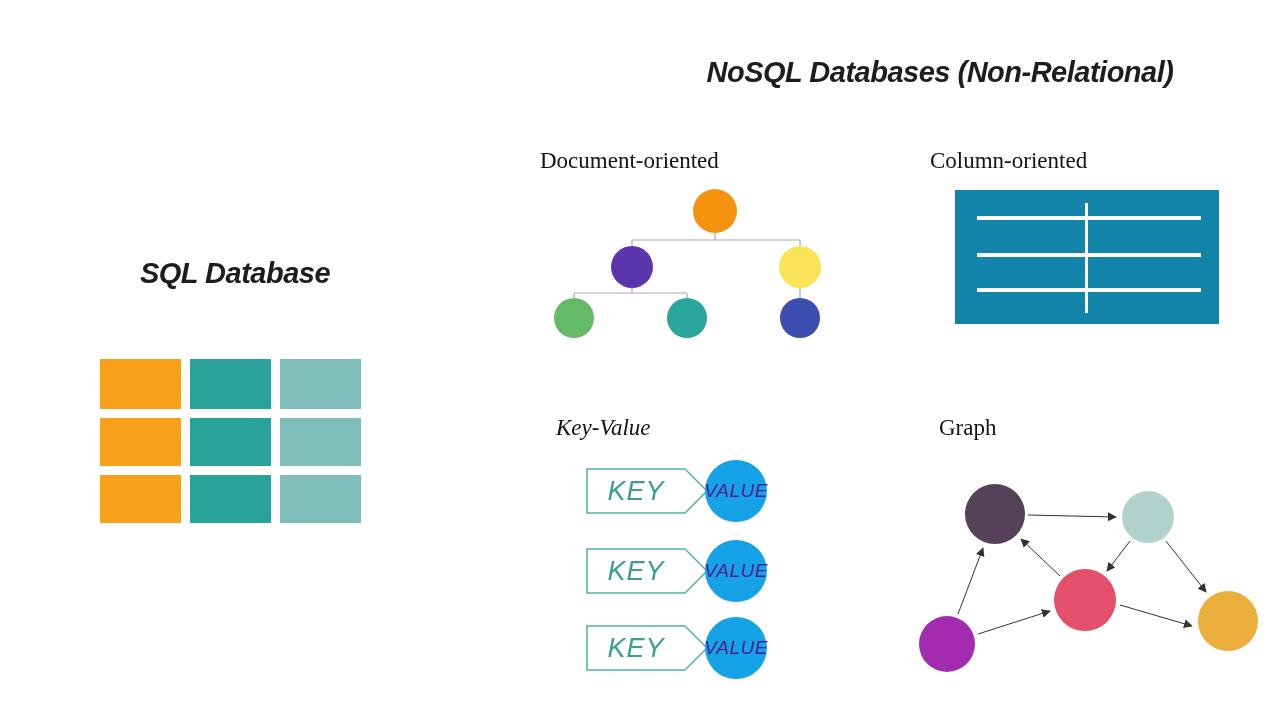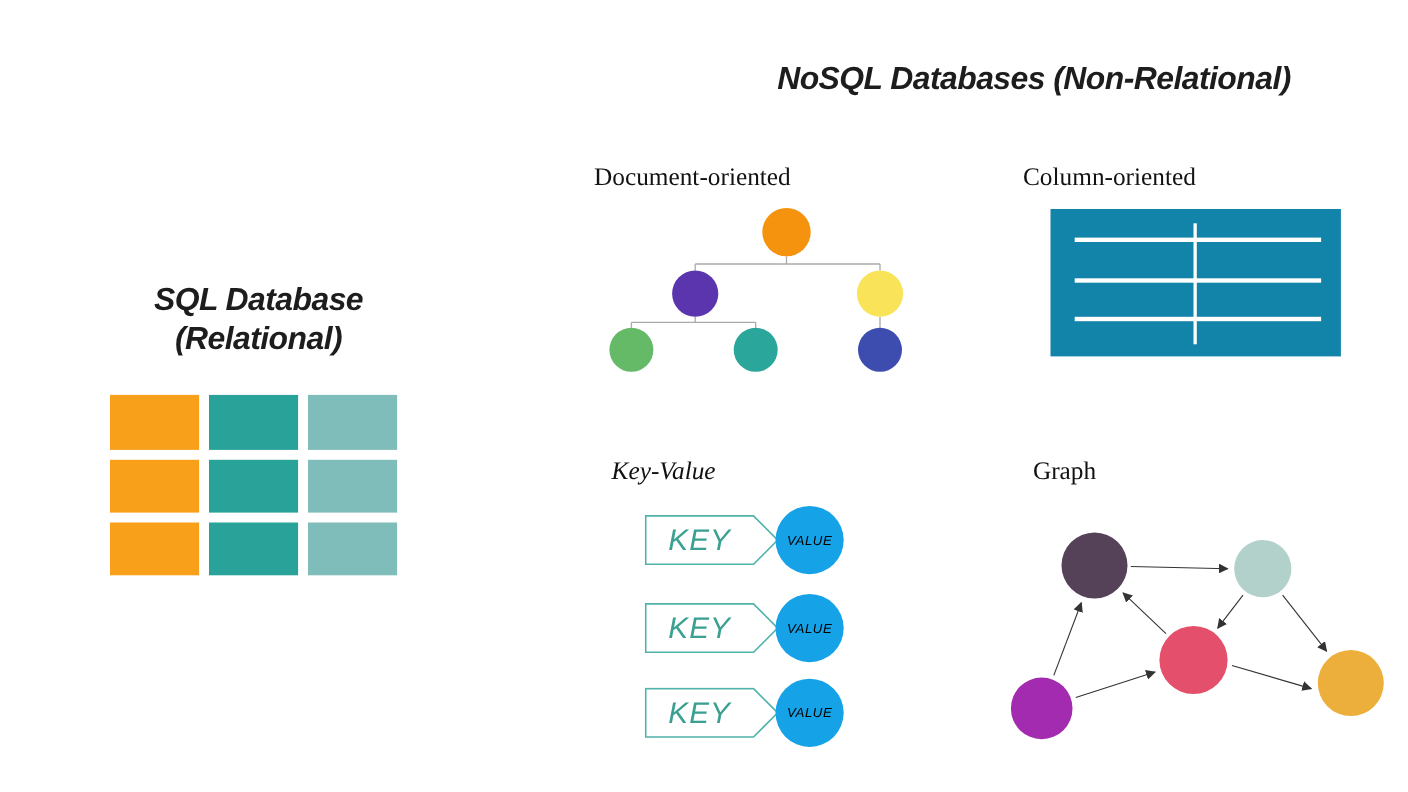--- a/index.html
+++ b/index.html
@@ -38,35 +38,34 @@
 
   
   .kv-row{position:absolute;left:586px;width:190px;height:62px;font-style:italic;}
   .kv-row.r0{top:460px;} .kv-row.r1{top:540px;} .kv-row.r2{top:617px;}
   .kv-tag-svg{position:absolute;left:0;top:8px;}
   .kv-key{position:absolute;left:0;top:8px;width:100px;height:46px;display:flex;
           align-items:center;justify-content:center;color:#3BA091;font-size:27px;
           letter-spacing:1px;}
   .kv-circle{position:absolute;left:119px;top:0;width:62px;height:62px;border-radius:50%;
              background:#15A2E6;display:flex;align-items:center;justify-content:center;}
-  .kv-value{color:#000000;font-size:12px;letter-spacing:0.5px;}
+  .kv-value{color:#4c1d95;font-size:19px;letter-spacing:0.5px;}
 
   
   #graph-net{position:absolute;left:890px;top:440px;}
 </style>
 </head>
 <body>
 
 <div class="canvas">
 
   <div class="big-title" id="nosql-title">NoSQL Databases (Non-Relational)</div>
 
   <div class="big-title" id="sql-title">
     <div>SQL Database</div>
-    <div>(Relational)</div>
   </div>
 
   <div id="sql-grid">
     <div class="cell c0"></div>
     <div class="cell c1"></div>
     <div class="cell c2"></div>
     <div class="cell c0"></div>
     <div class="cell c1"></div>
     <div class="cell c2"></div>
     <div class="cell c0"></div>

